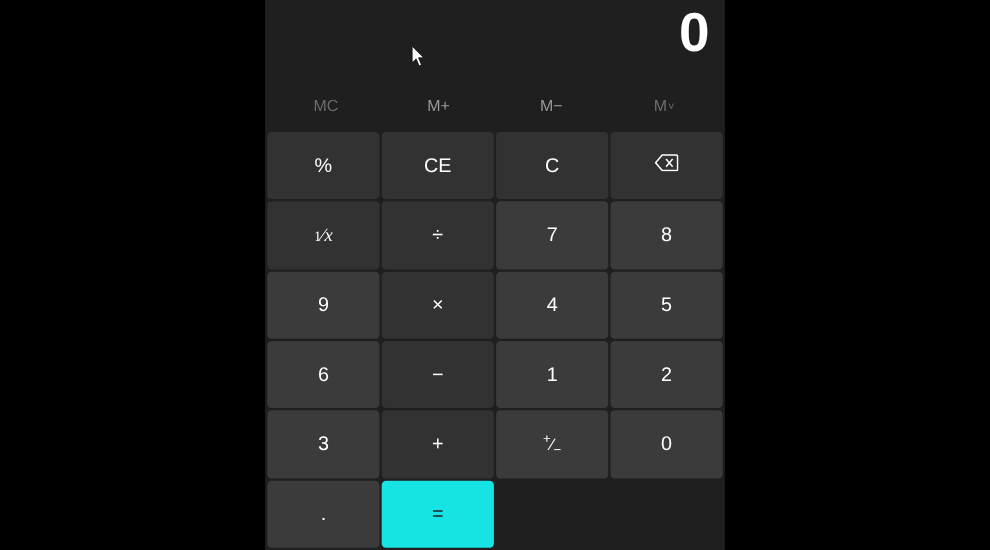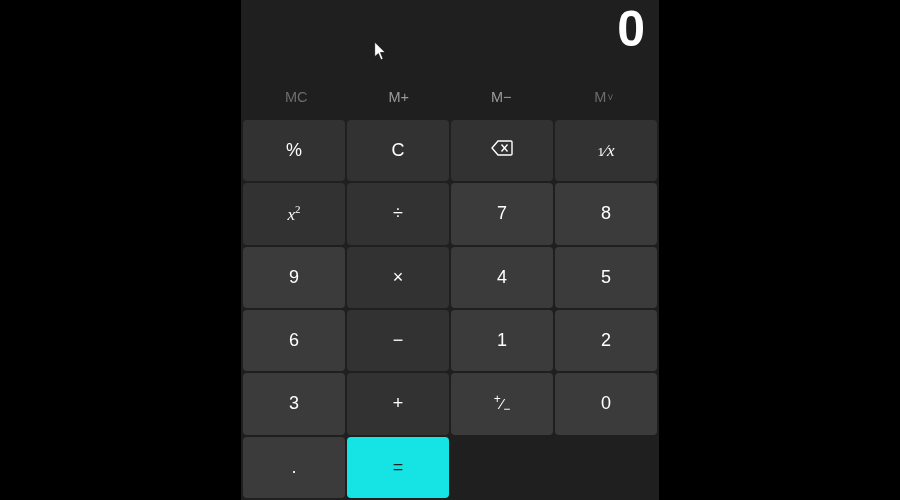--- a/index.html
+++ b/index.html
@@ -93,35 +93,33 @@
       <div class="mem-btn disabled">MC</div>
       <div class="mem-btn">M+</div>
       <div class="mem-btn">M−</div>
       <div class="mem-btn disabled">
         <span>M</span><span class="chev">˅</span>
       </div>
     </div>
 
     <div class="keypad">
       <div class="key func">%</div>
+      <div class="key func">CE</div>
       <div class="key func">C</div>
       <div class="key func">
         <span>
           <svg width="22" height="16" viewBox="0 0 22 16">
               <path d="M7 1 H20 Q21 1 21 2 V14 Q21 15 20 15 H7 L1 8 Z" fill="none" stroke="#fff" stroke-width="1.4"></path>
               <path d="M10.5 4.5 L16.5 11.5 M16.5 4.5 L10.5 11.5" stroke="#fff" stroke-width="1.4"></path>
             </svg>
         </span>
       </div>
 
       <div class="key func">
         <span class="frac"><span style="font-style:normal;font-size:13px;">1</span>⁄<span>x</span></span>
-      </div>
-      <div class="key func">
-        <span class="frac">x<span class="sup">2</span></span>
       </div>
       <div class="key func">÷</div>
 
       <div class="key num">7</div>
       <div class="key num">8</div>
       <div class="key num">9</div>
       <div class="key func">×</div>
 
       <div class="key num">4</div>
       <div class="key num">5</div>

